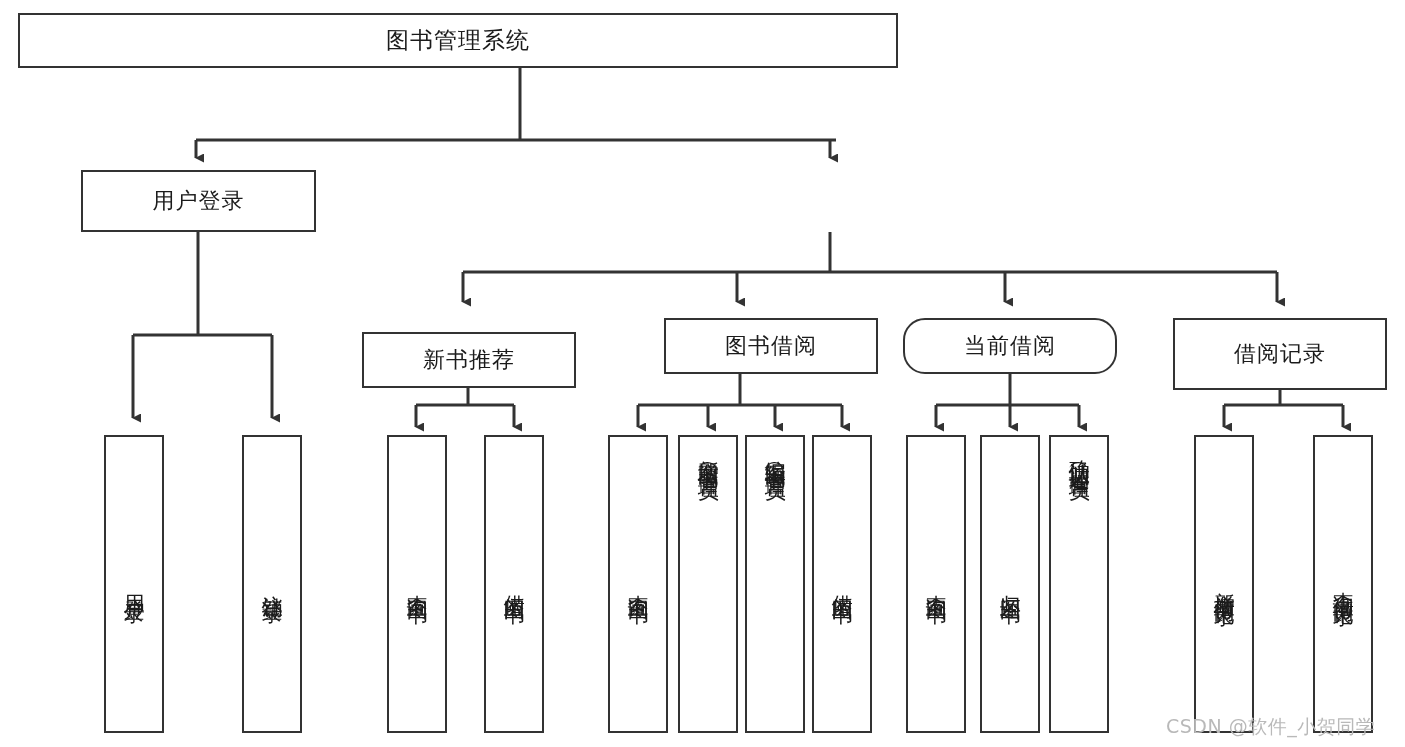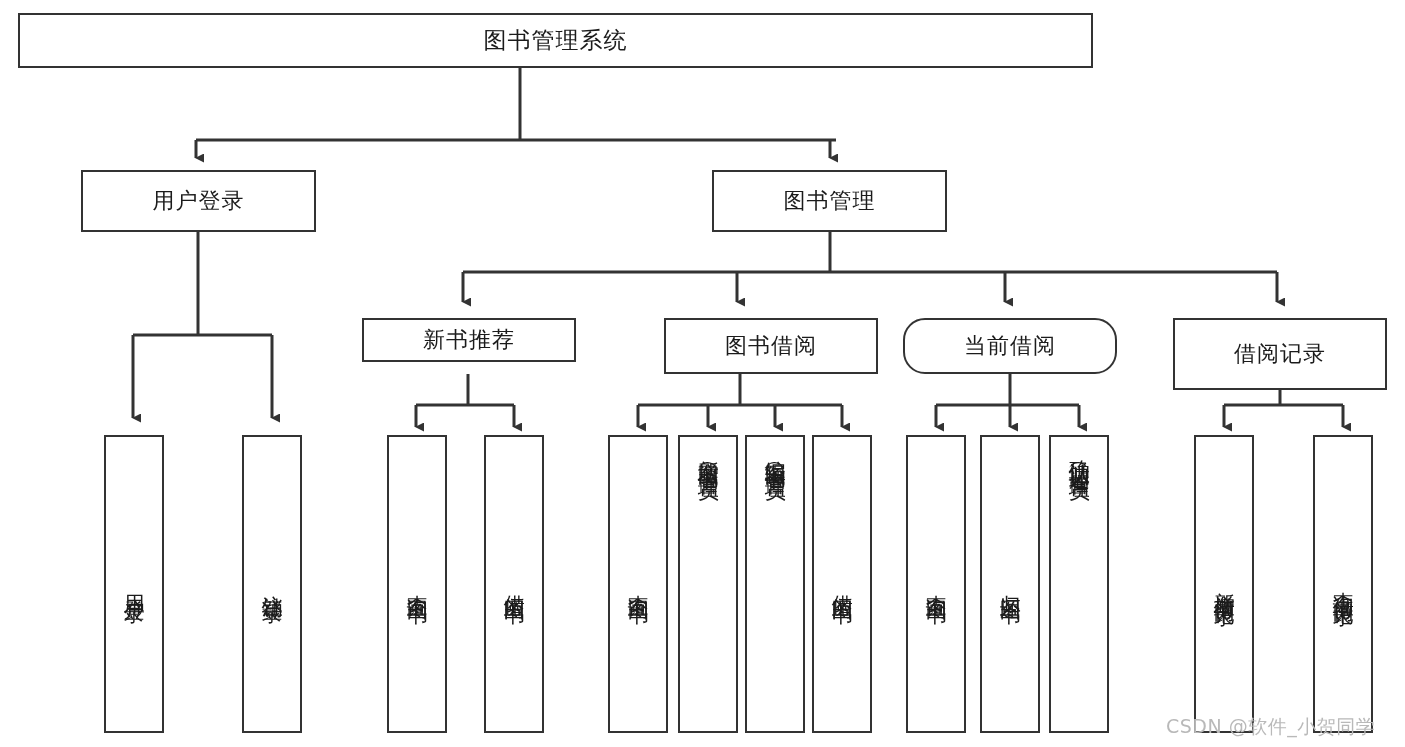--- a/index.html
+++ b/index.html
@@ -115,27 +115,26 @@
       <path d="M1010,405 L1010,427" marker-end="url(#arrowhead)"></path>
       <path d="M1079,405 L1079,427" marker-end="url(#arrowhead)"></path>
 
       <path d="M1280,374 L1280,405"></path>
       <path d="M1224,405 L1343,405"></path>
       <path d="M1224,405 L1224,427" marker-end="url(#arrowhead)"></path>
       <path d="M1343,405 L1343,427" marker-end="url(#arrowhead)"></path>
     </g>
   </svg>
 
-  <div class="node horiz" id="root-node" style="left:18px; top:13px; width:1075px; height:55px;">图书管理系统</div>
+  <div class="node horiz" id="root-node" style="left:18px; top:13px; width:880px; height:55px;">图书管理系统</div>
 
   <div class="node horiz" style="left:81px; top:170px; width:235px; height:62px;">用户登录</div>
 
-  <div class="node horiz" style="left:712px; top:170px; width:235px; height:62px;">图书管理</div>
 
-  <div class="node horiz" style="left:362px; top:318px; width:214px; height:44px;">新书推荐</div>
+  <div class="node horiz" style="left:362px; top:332px; width:214px; height:56px;">新书推荐</div>
 
   <div class="node horiz" style="left:664px; top:318px; width:214px; height:56px;">图书借阅</div>
 
   <div class="node horiz" style="left:903px; top:318px; width:214px; height:56px;border-radius:22px;">当前借阅</div>
 
   <div class="node horiz" style="left:1173px; top:318px; width:214px; height:72px;">借阅记录</div>
 
   <div class="node vert" style="left:104px; top:435px; width:60px; height:298px;">用户登录</div>
 
   <div class="node vert" style="left:242px; top:435px; width:60px; height:298px;">注销登录</div>

